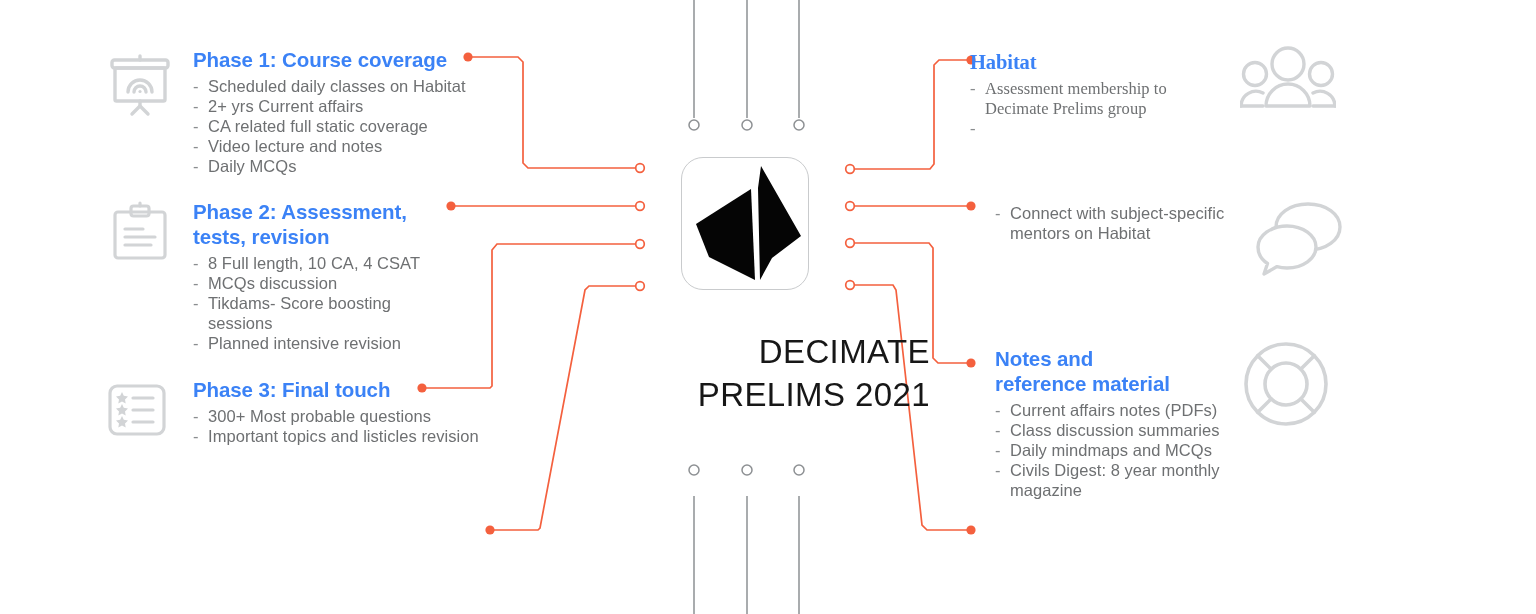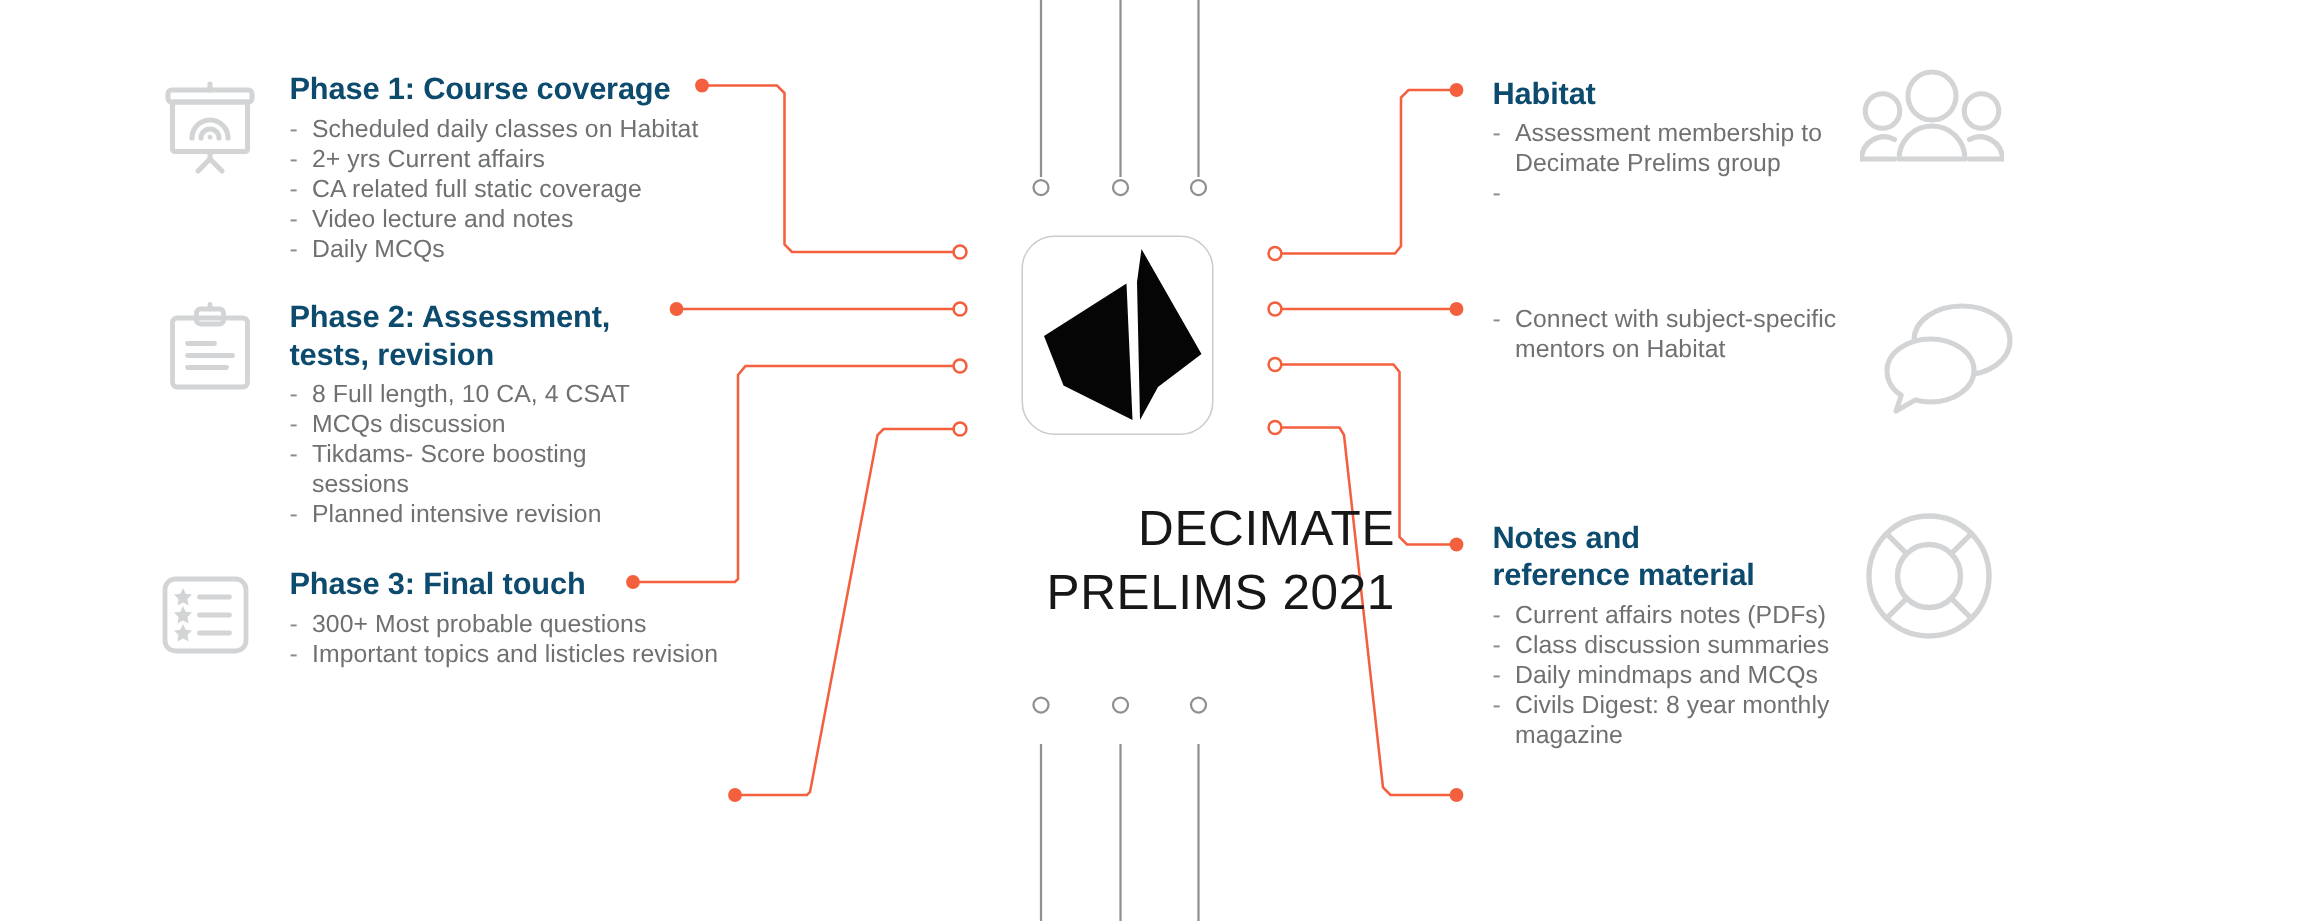--- a/index.html
+++ b/index.html
@@ -9,21 +9,21 @@
     font-family: "Liberation Sans", sans-serif;
     overflow: hidden;
   }
   #stage { position: relative; width: 1536px; height: 614px; background:#fff; }
 
   .wires { position:absolute; left:0; top:0; width:1536px; height:614px; }
 
   
   .block { position: absolute; }
   .b-title {
-    color: #0c4a6e;
+    color: #3b82f6;
     font-weight: bold;
     font-size: 20.5px;
     line-height: 25px;
     letter-spacing: -0.1px;
     white-space: pre-line;
   }
   .bullets { margin-top: 4px; }
   .bullet {
     display: flex;
     color: #6e7072;
@@ -253,21 +253,21 @@
         <span class="dash">-</span>
         <span class="txt">300+ Most probable questions</span>
       </div>
       <div class="bullet">
         <span class="dash">-</span>
         <span class="txt">Important topics and listicles revision</span>
       </div>
     </div>
   </div>
 
-  <div class="block" style="left:995px; top:50px; width:290px;">
+  <div class="block" style="left:970px; top:50px; width:290px;font-family:Liberation Serif, serif;">
     <div class="b-title">Habitat</div>
     <div class="bullets">
       <div class="bullet">
         <span class="dash">-</span>
         <span class="txt">Assessment membership to
 Decimate Prelims group</span>
       </div>
       <div class="bullet">
         <span class="dash">-</span>
       </div>

